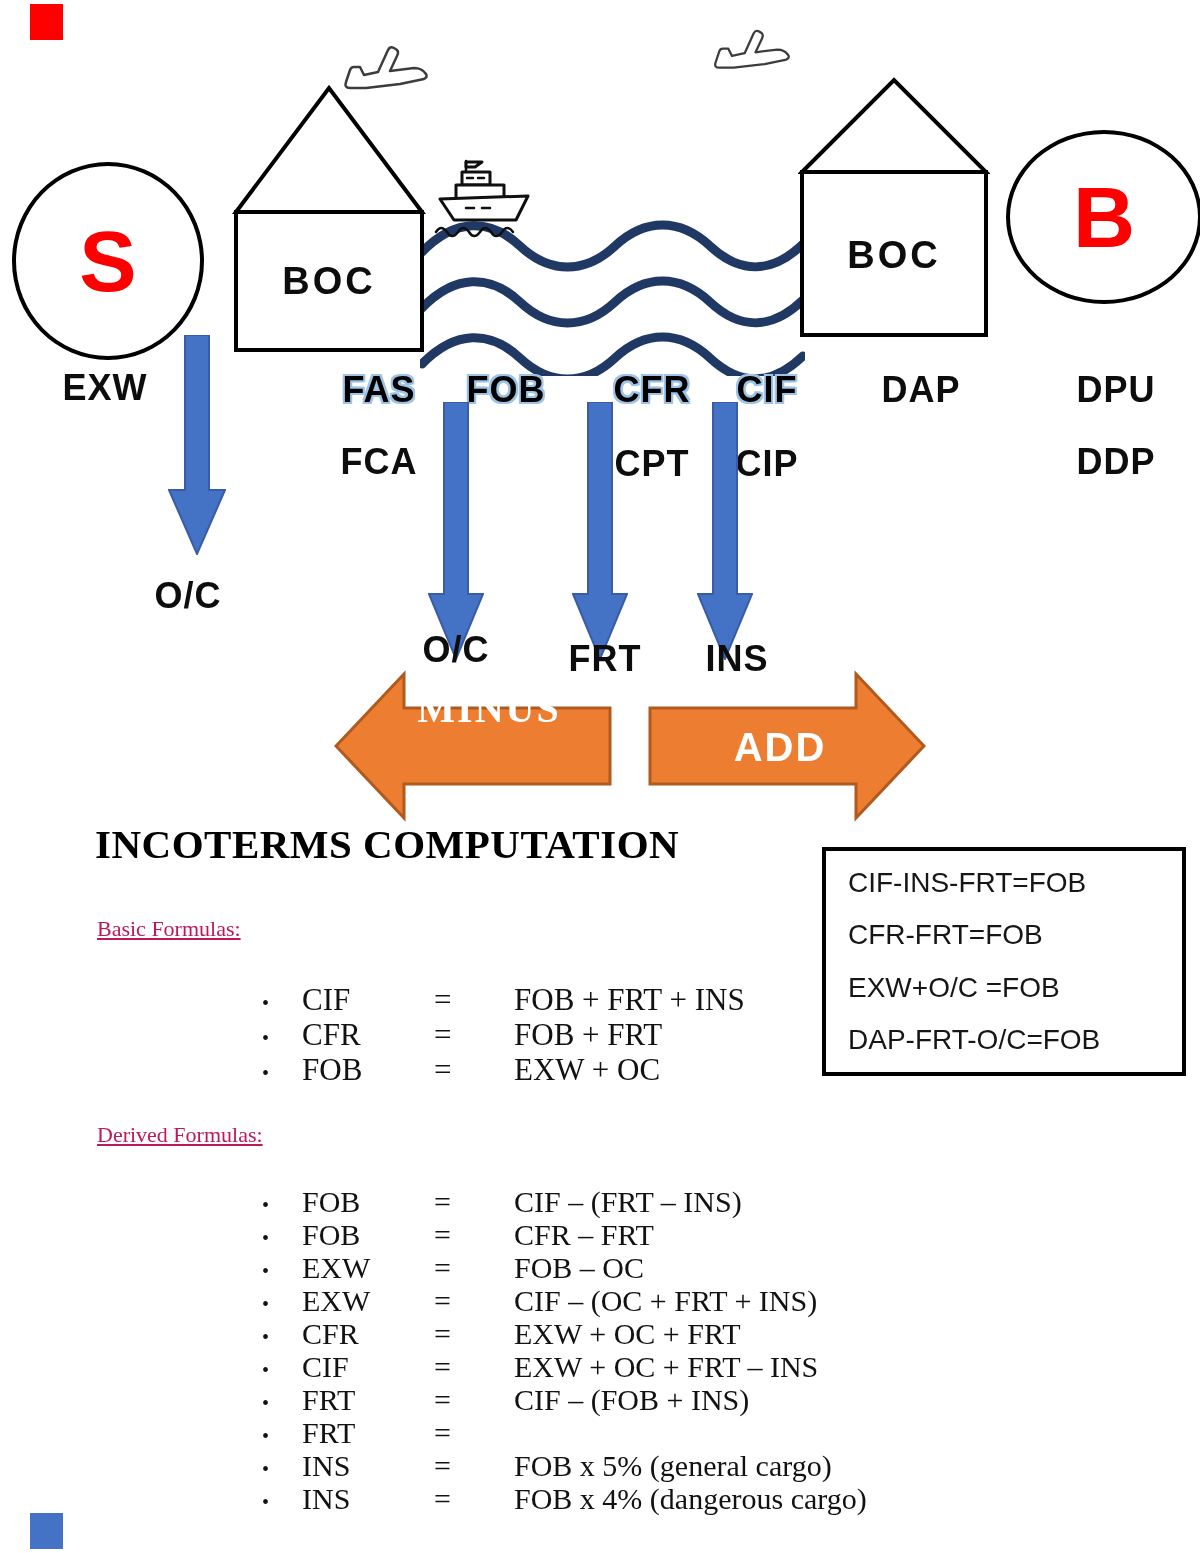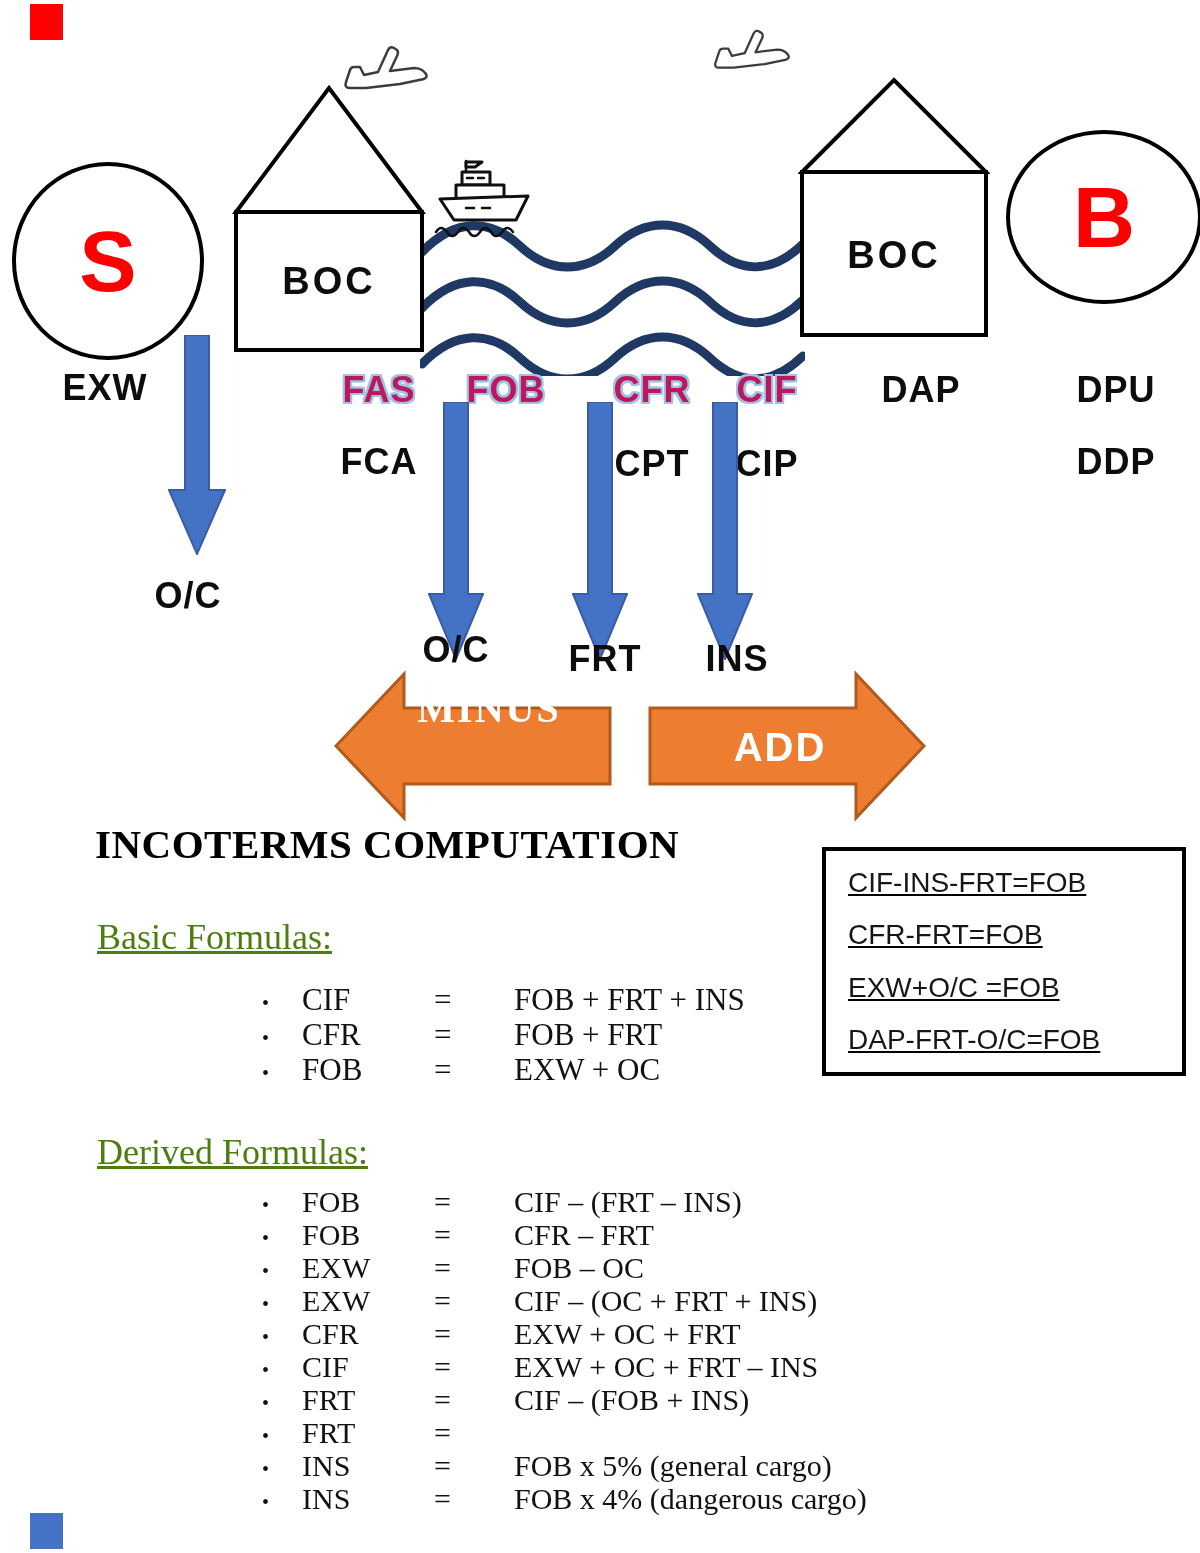--- a/index.html
+++ b/index.html
@@ -18,21 +18,21 @@
   .circle-s{left:12px;top:162px;width:184px;height:190px;}
   .circle-b{left:1006px;top:130px;width:188px;height:166px;}
 
   
   .house-svg{position:absolute;}
   .house-svg path,.house-svg rect{fill:#ffffff;stroke:#000;stroke-width:4;stroke-linejoin:miter;}
   .boc-label{position:absolute;text-align:center;font-size:38px;font-weight:800;color:#0d0d0d;letter-spacing:3px;}
 
   
   .dlabel{position:absolute;text-align:center;font-size:36px;font-weight:800;color:#0d0d0d;letter-spacing:1px;line-height:1;}
-  .sea-term{color:#be185d;
+  .sea-term{color:#000000;
     text-shadow:-2px 0 0 var(--c-term_outline_blue,#9dc3e6),2px 0 0 var(--c-term_outline_blue,#9dc3e6),
                  0 -2px 0 var(--c-term_outline_blue,#9dc3e6),0 2px 0 var(--c-term_outline_blue,#9dc3e6),
                  -2px -2px 0 var(--c-term_outline_blue,#9dc3e6),2px 2px 0 var(--c-term_outline_blue,#9dc3e6),
                  -2px 2px 0 var(--c-term_outline_blue,#9dc3e6),2px -2px 0 var(--c-term_outline_blue,#9dc3e6);}
 
   
   .icon-svg{position:absolute;}
   .plane-path{fill:#ffffff;stroke:#3c3c3c;stroke-width:2.5;stroke-linejoin:round;}
   .ship-part{fill:#ffffff;stroke:#0f0f0f;stroke-width:3;stroke-linejoin:round;stroke-linecap:round;}
   .ship-line{fill:none;stroke:#0f0f0f;stroke-width:2.5;stroke-linecap:round;}
@@ -41,38 +41,38 @@
   
   .blue-arrow{fill:var(--c-arrow_blue,#4472c4);stroke:#3a5ca8;stroke-width:2;}
 
   
   .orange-arrow{fill:var(--c-arrow_orange,#ed7d31);stroke:#b05a1d;stroke-width:3;stroke-linejoin:miter;}
   .arrow-word{position:absolute;color:#ffffff;font-size:40px;font-weight:800;letter-spacing:2px;text-align:center;line-height:1;}
 
   
   .serif{font-family:"Liberation Serif","DejaVu Serif",serif;}
   .comp-title{position:absolute;left:95px;top:820px;font-size:41px;font-weight:700;color:#000;letter-spacing:0.5px;}
-  .sub-heading{position:absolute;font-size:36px;color:#4d7c0f;text-decoration:underline;}
+  .sub-heading{position:absolute;font-size:22px;color:#be185d;text-decoration:underline;}
   .basic-heading{left:97px;top:916px;}
-  .derived-heading{left:97px;top:1122px;margin-top:9px;}
+  .derived-heading{left:97px;top:1122px;}
 
   .formula-list{position:absolute;left:262px;color:#121212;}
   .basic-list{top:982px;font-size:31px;}
   .derived-list{top:1185px;font-size:30px;}
   .frow{display:flex;align-items:baseline;}
   .basic-list .frow{height:35px;}
   .derived-list .frow{height:33px;}
   .frow .b{width:40px;font-size:20px;}
   .frow .t{width:132px;}
   .frow .e{width:80px;}
   .frow .x{flex:1;white-space:nowrap;}
 
   .formula-box{position:absolute;left:822px;top:847px;width:364px;height:229px;border:4px solid #000;
                box-sizing:border-box;display:flex;flex-direction:column;justify-content:space-around;
-               padding:6px 0 6px 22px;text-decoration:underline;}
+               padding:6px 0 6px 22px;}
   .formula-box .line{font-size:28px;color:#161616;line-height:1;}
 </style>
 </head>
 <body>
 
 <div class="page">
 
   <div class="mark top" style="background: rgb(255, 0, 0);"></div>
   <div class="mark bottom" style="background: rgb(68, 114, 196);"></div>
 

